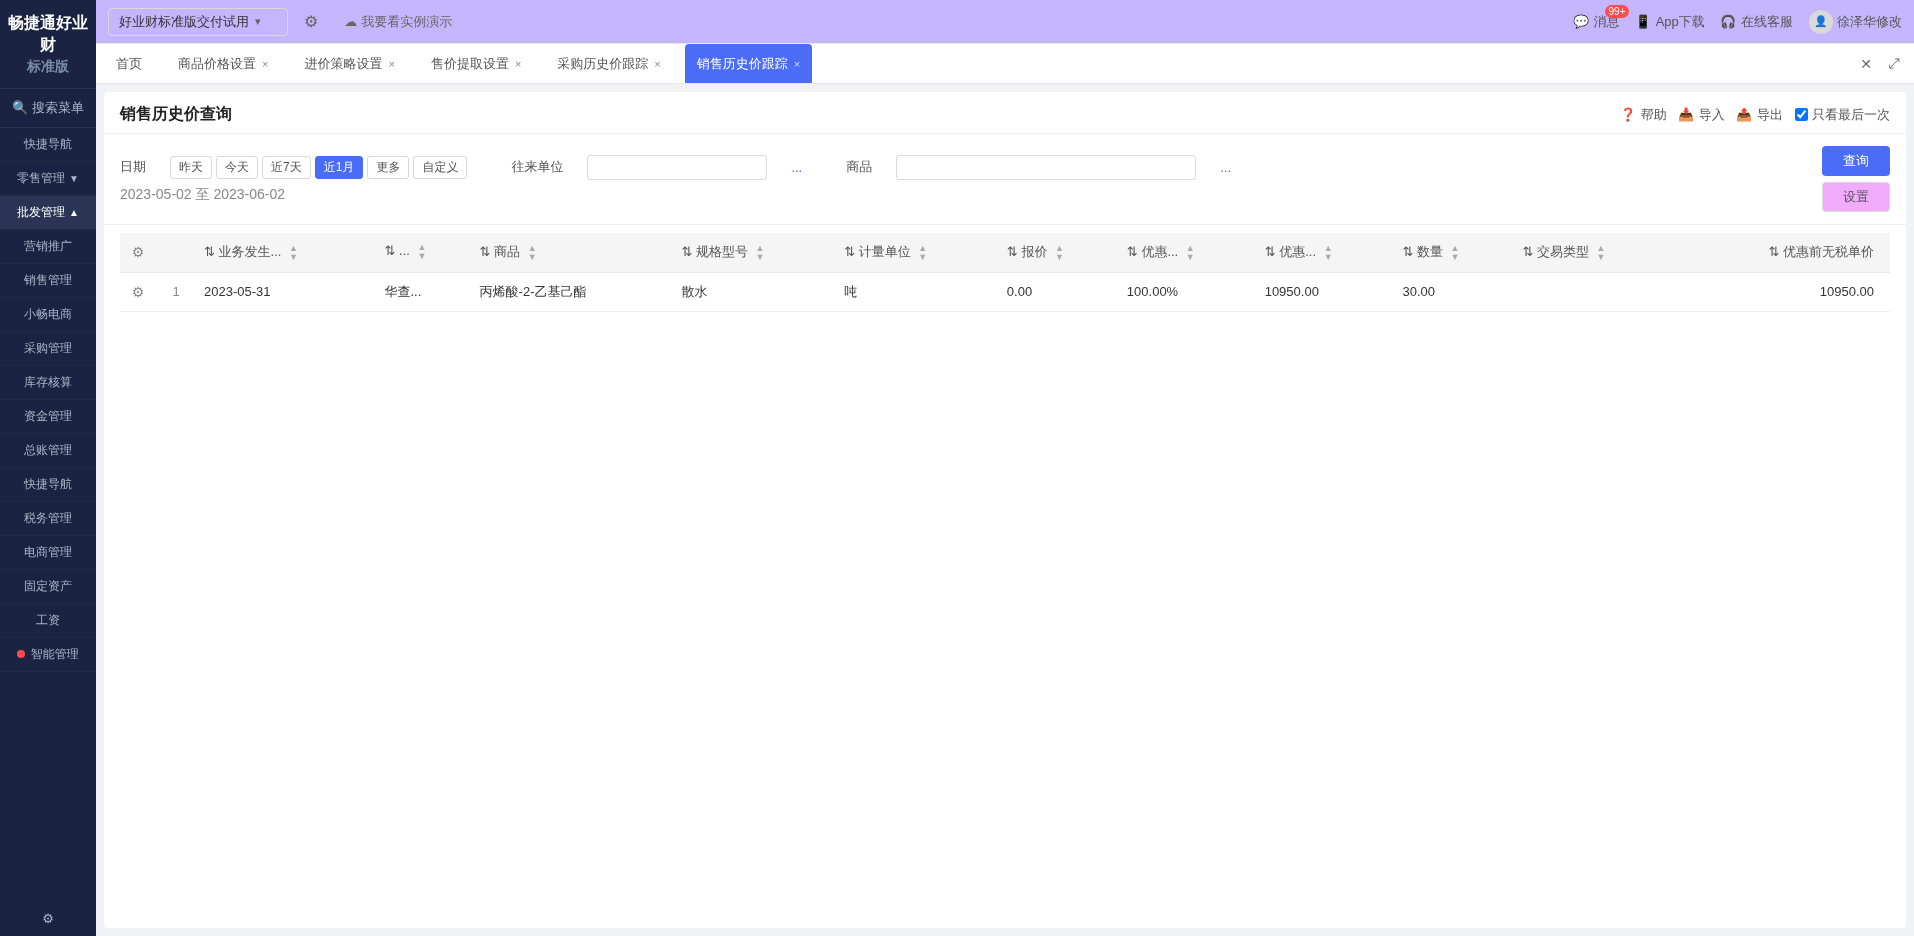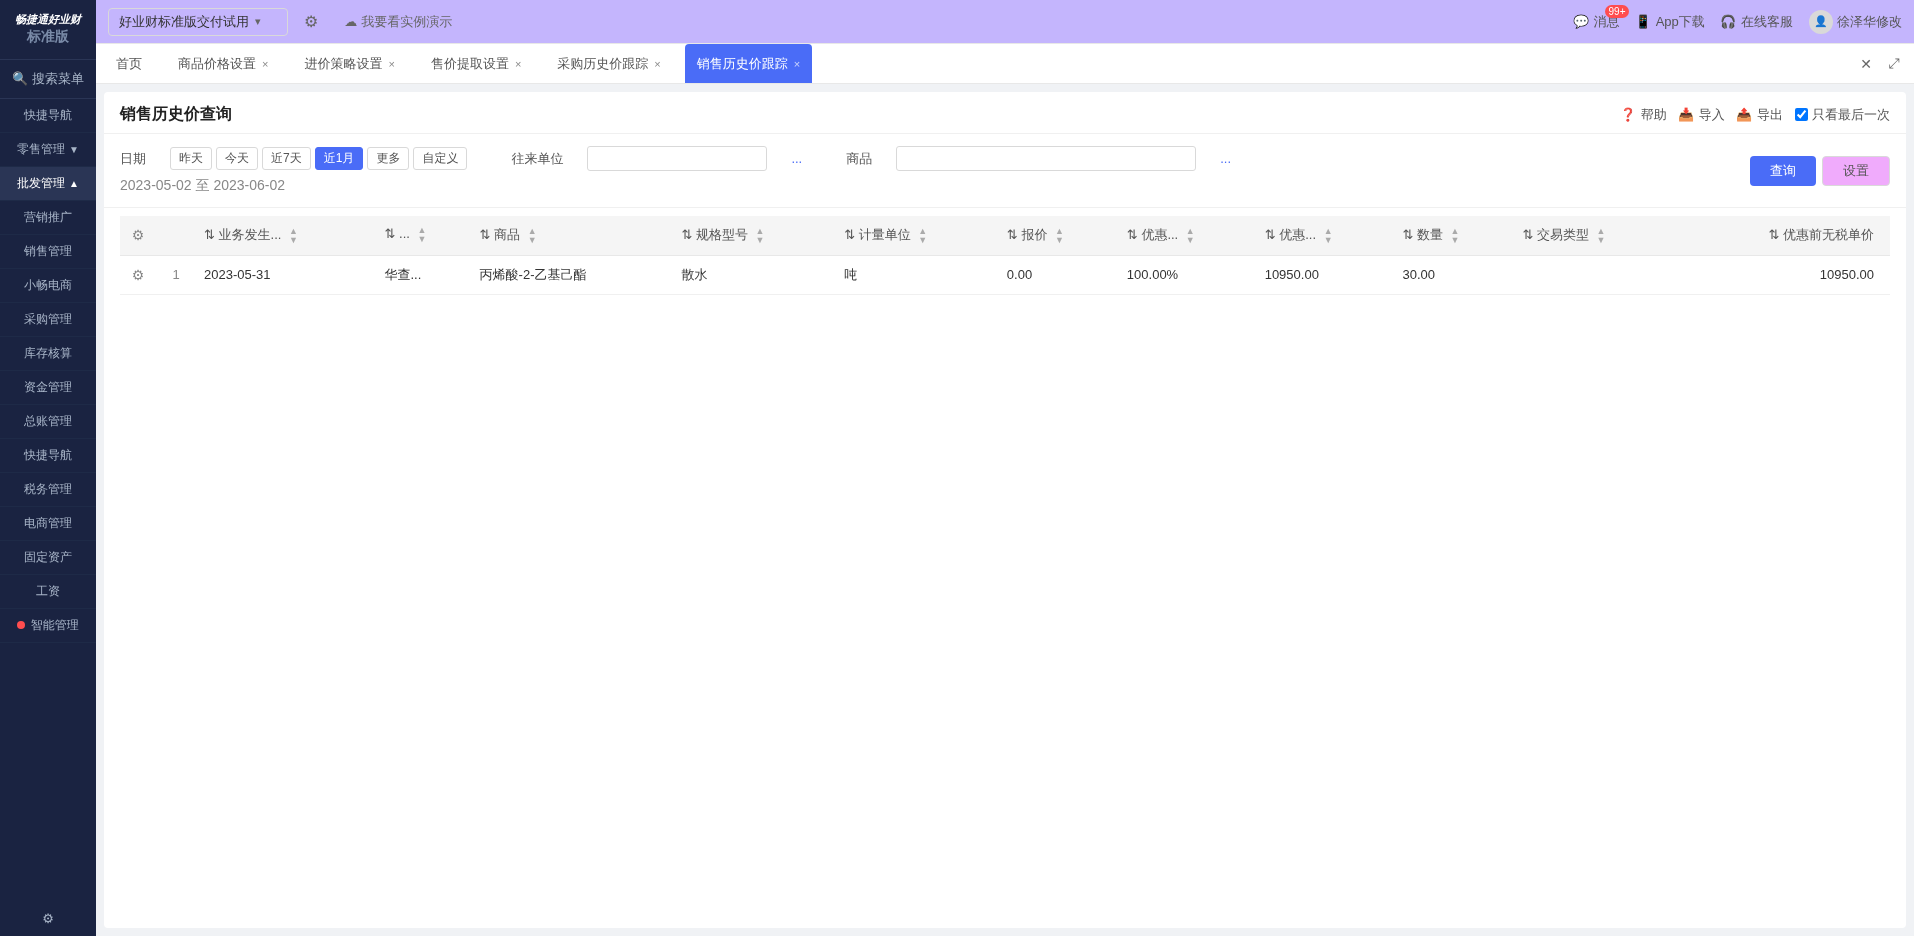--- a/index.html
+++ b/index.html
@@ -17,21 +17,21 @@
     }
     .sidebar-logo {
       padding: 12px 8px;
       color: white;
       font-size: 12px;
       font-weight: bold;
       text-align: center;
       line-height: 1.4;
       border-bottom: 1px solid #2a3555;
     }
-    .sidebar-logo .logo-main { font-size: 11px; font-style: italic; }
+    .sidebar-logo .logo-main { font-size: 16px; }
     .sidebar-logo .logo-sub { font-size: 14px; color: #7a8ba8; }
     .sidebar-search {
       padding: 10px 8px;
       text-align: center;
       cursor: pointer;
       border-bottom: 1px solid #2a3555;
     }
     .sidebar-nav-item {
       padding: 8px 4px;
       text-align: center;
@@ -292,21 +292,21 @@
       color: #333;
     }
     .filter-more-btn {
       color: #4a6cf7;
       cursor: pointer;
       font-size: 13px;
     }
     .filter-actions {
       margin-left: auto;
       display: flex;
-      flex-direction: row;
+      flex-direction: column;
       gap: 6px;
     }
     .btn-primary {
       background: #4a6cf7;
       color: white;
       border: none;
       border-radius: 4px;
       padding: 6px 20px;
       cursor: pointer;
       font-size: 13px;

